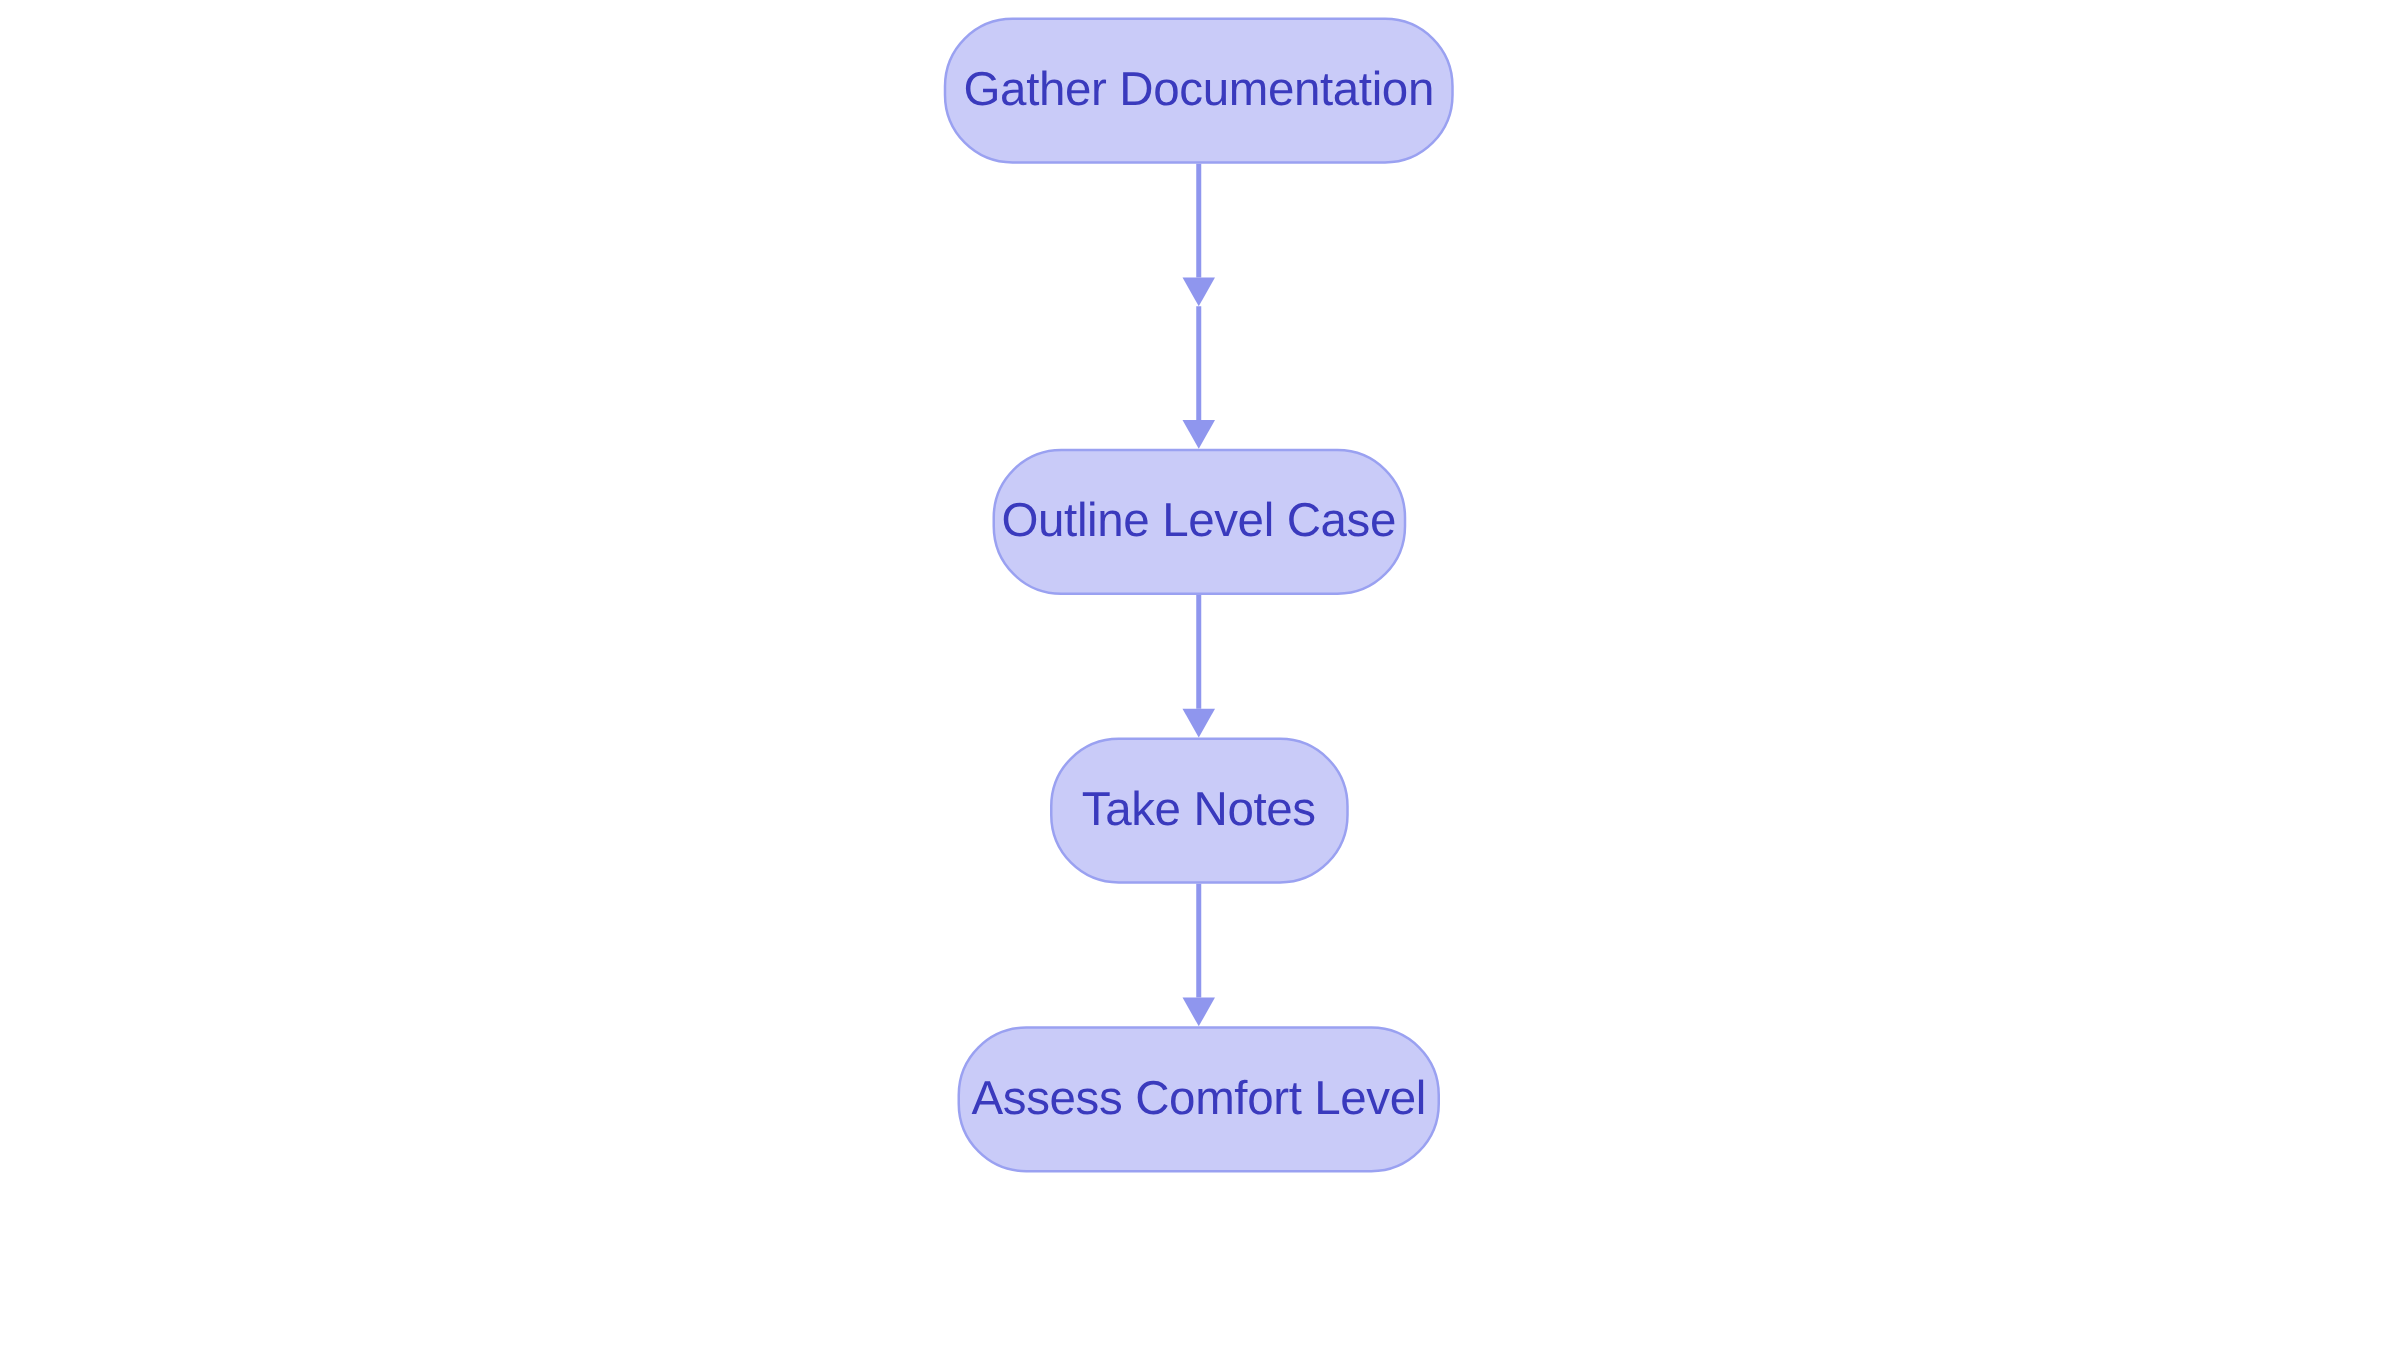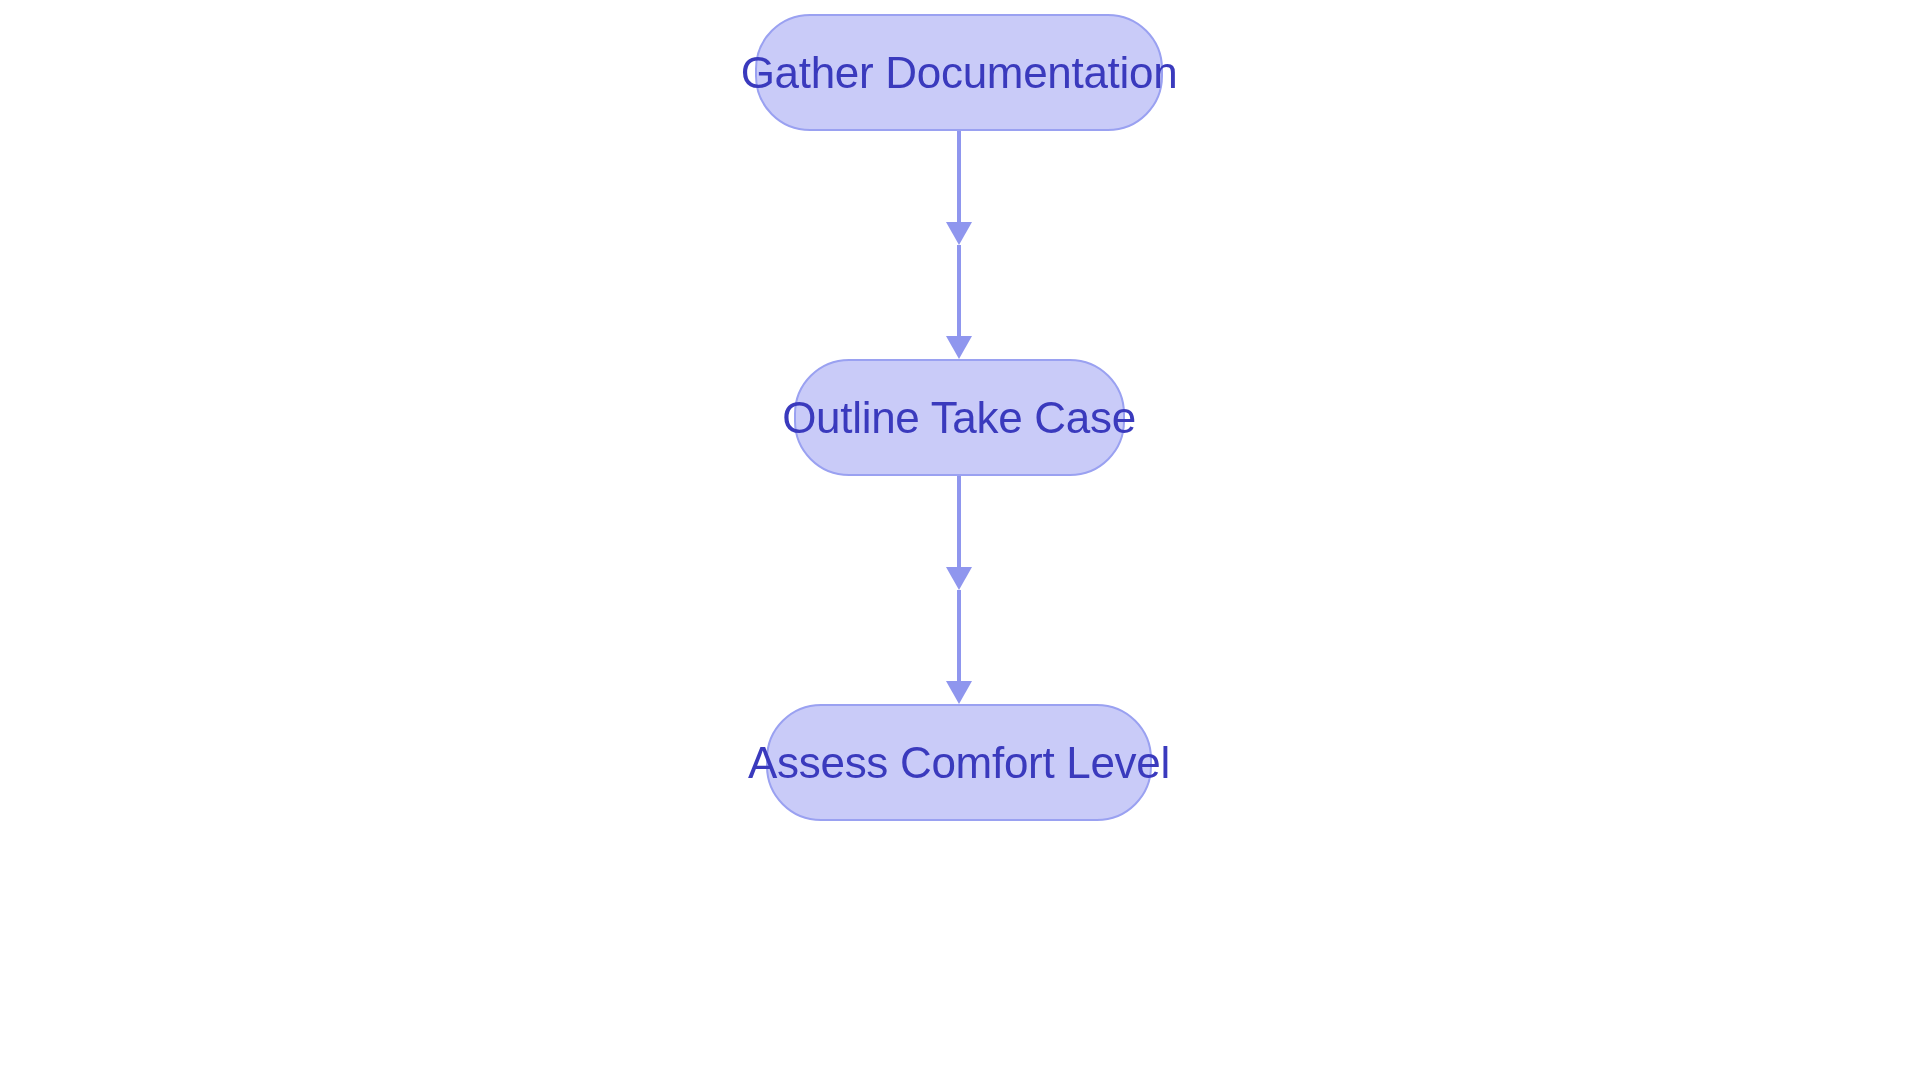--- a/index.html
+++ b/index.html
@@ -30,21 +30,21 @@
     align-items: center;
     justify-content: center;
     flex: 0 0 auto;
   }
   .node-1 { width: 408px; }
   .node-2 { width: 282px; }
   .node-3 { width: 331px; }
   .node-4 { width: 239px; }
   .node-5 { width: 386px; text-align: center; }
   .node-label {
-    font-size: 44px;
+    font-size: 38px;
     letter-spacing: -0.3px;
     color: var(--node-text, #3a3abd);
     white-space: nowrap;
   }
   .arrow {
     height: 114px;
     width: 26px;
     display: flex;
     flex-direction: column;
     align-items: center;
@@ -77,28 +77,31 @@
     <div class="arrow-head"></div>
   </div>
 
 
   <div class="arrow">
     <div class="arrow-line"></div>
     <div class="arrow-head"></div>
   </div>
 
   <div class="node node-3">
-    <span class="node-label">Outline Take Case</span>
+    <span class="node-label">Outline Level Case</span>
   </div>
 
   <div class="arrow">
     <div class="arrow-line"></div>
     <div class="arrow-head"></div>
   </div>
 
+  <div class="node node-4">
+    <span class="node-label">Take Notes</span>
+  </div>
 
   <div class="arrow">
     <div class="arrow-line"></div>
     <div class="arrow-head"></div>
   </div>
 
   <div class="node node-5">
     <span class="node-label">Assess Comfort Level</span>
   </div>
 

